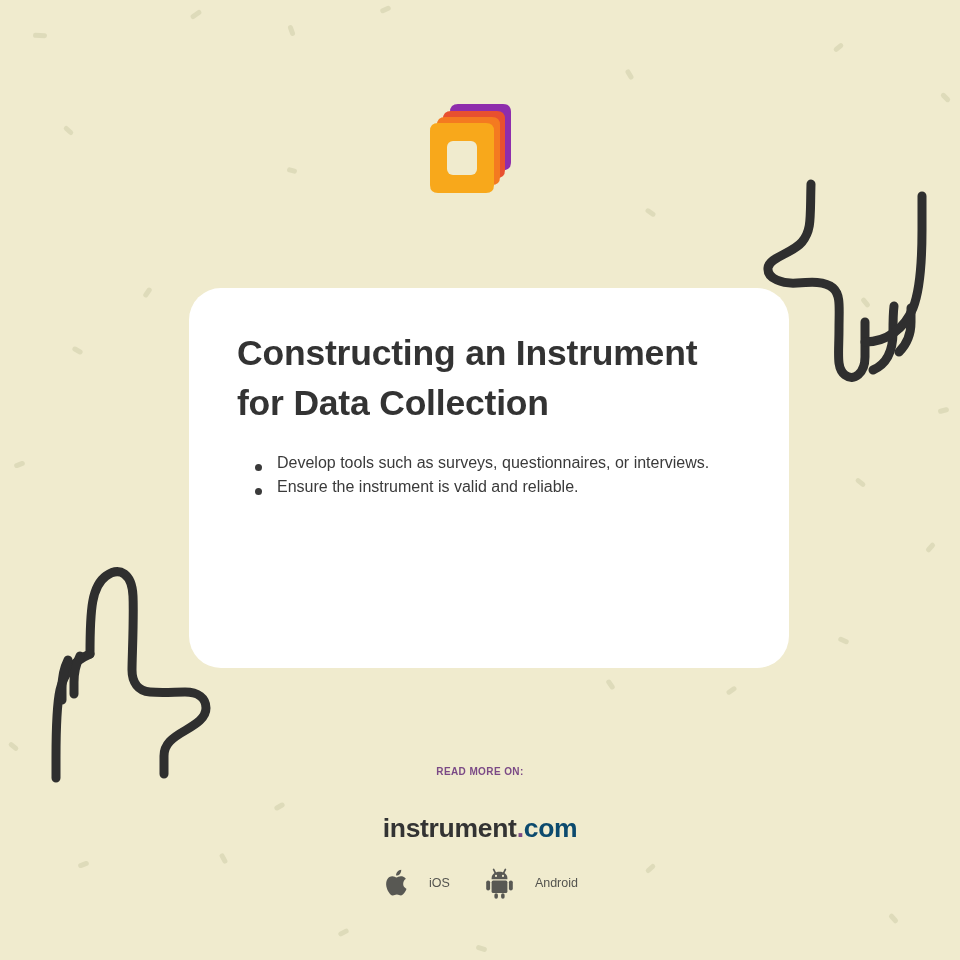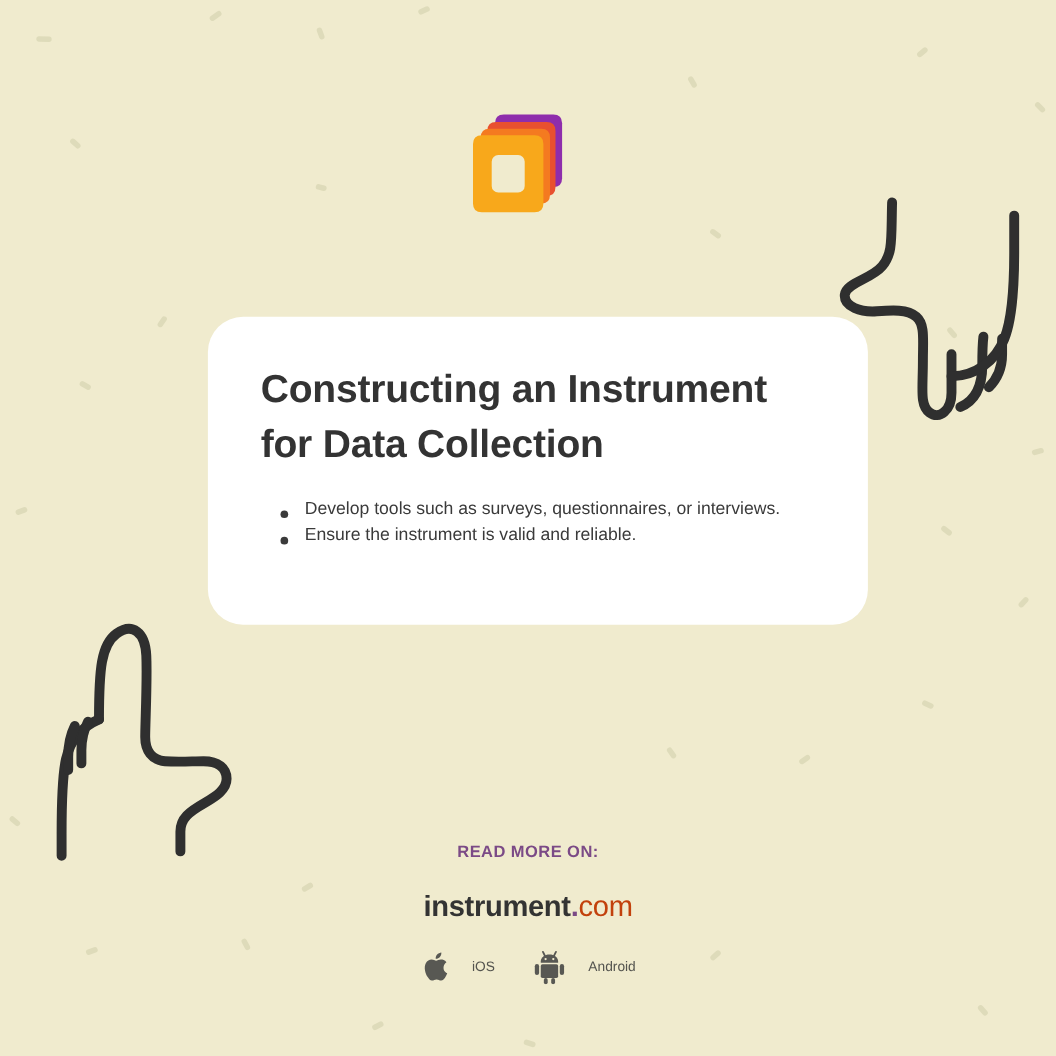--- a/index.html
+++ b/index.html
@@ -53,21 +53,21 @@
   .hand svg { display: block; overflow: visible; }
   .hand-tr { left: 755px; top: 172px; width: 205px; height: 225px; }
   .hand-bl { left: 20px;  top: 558px; width: 205px; height: 235px; }
 
   
   .card {
     position: absolute;
     left: 189px;
     top: 288px;
     width: 600px;
-    height: 280px;
+    height: 380px;
     background: #FFFFFF;
     border-radius: 32px;
     padding: 40px 44px 0 48px;
     z-index: 3;
   }
 
   .card-title {
     font-size: 35.5px;
     font-weight: bold;
     line-height: 1.42;
@@ -103,36 +103,36 @@
   .footer {
     position: absolute;
     left: 0;
     right: 0;
     top: 766px;
     text-align: center;
     z-index: 3;
   }
 
   .read-more {
-    font-size: 15px;
+    font-size: 10px;
     font-weight: bold;
     letter-spacing: 0.4px;
     color: #7B4A86;
-    margin-bottom: 26px;
+    margin-bottom: 36px;
   }
 
   .wordmark {
     font-size: 26.5px;
     color: #333333;
     letter-spacing: -0.3px;
     margin-bottom: 23px;
   }
   .wordmark .ds-name { font-weight: bold; }
   .wordmark .ds-dot  { color: #7B4A86; font-weight: bold; }
-  .wordmark .ds-tld  { font-weight: normal; color: #c2410c; }
+  .wordmark .ds-tld  { font-weight: bold; color: #0c4a6e; }
 
   .stores {
     display: flex;
     justify-content: center;
     align-items: center;
     gap: 34px;
   }
   .store {
     display: flex;
     align-items: center;

